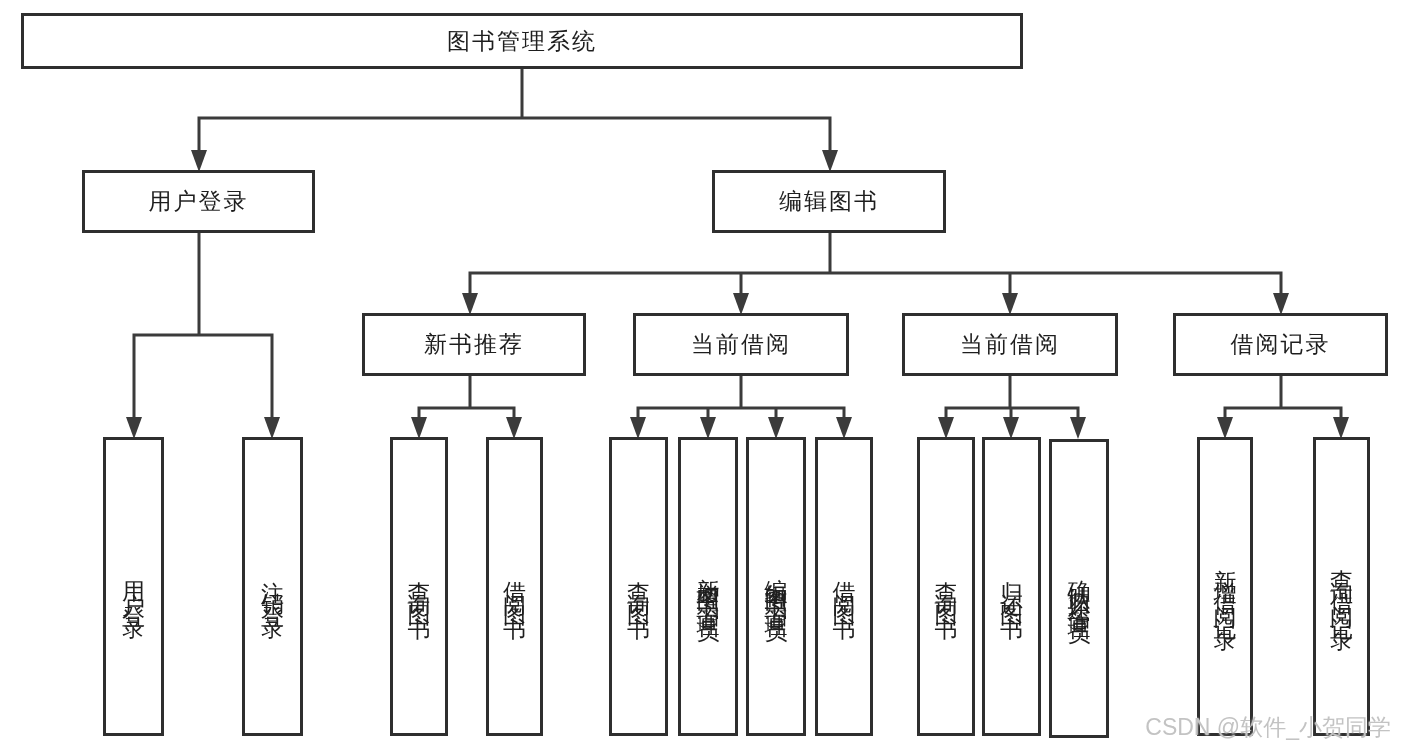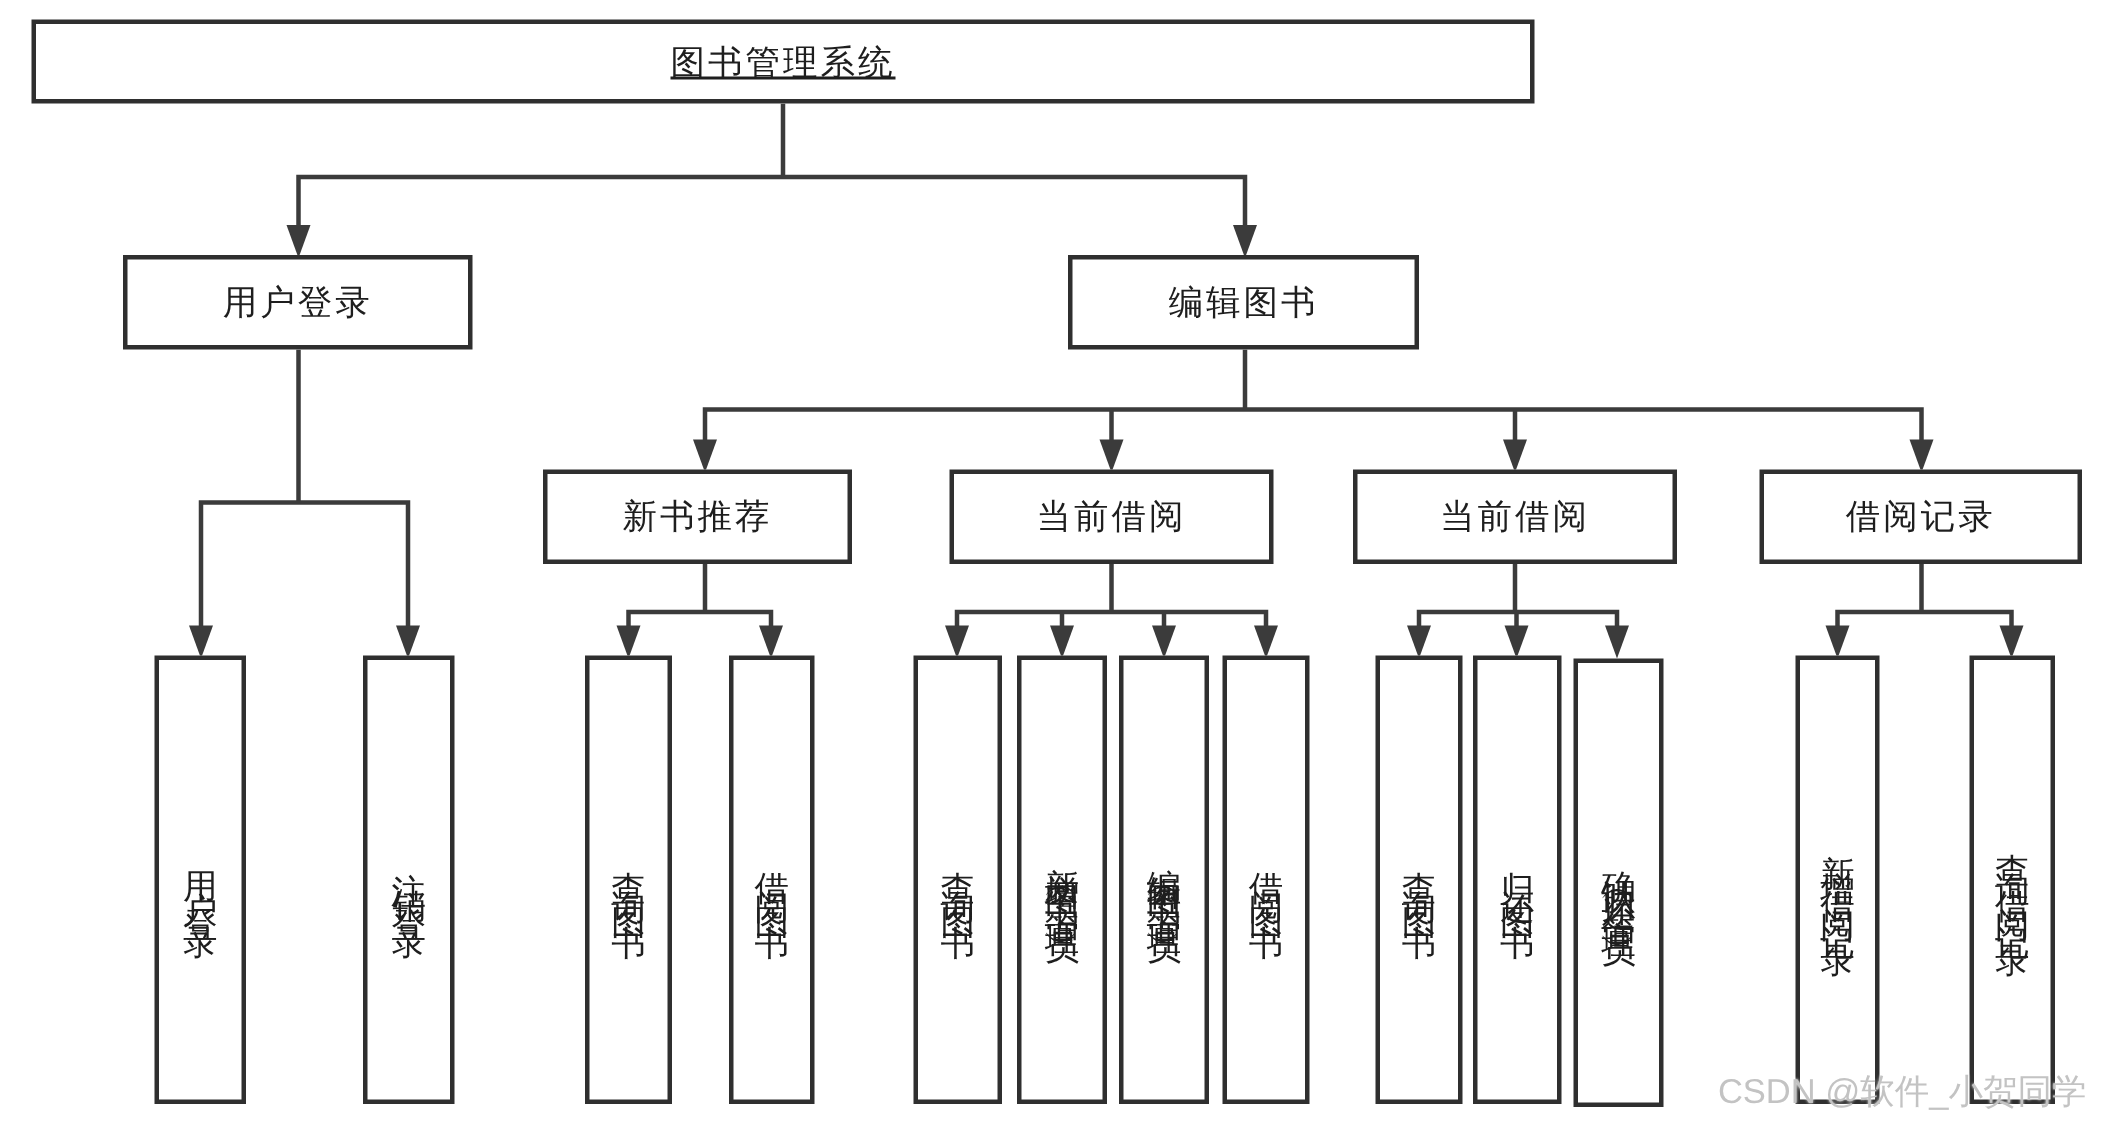--- a/index.html
+++ b/index.html
@@ -94,32 +94,32 @@
       <polygon points="768,417 784,417 776,439"></polygon>
       <polygon points="836,417 852,417 844,439"></polygon>
       <polygon points="938,417 954,417 946,439"></polygon>
       <polygon points="1003,417 1019,417 1011,439"></polygon>
       <polygon points="1070,417 1086,417 1078,439"></polygon>
       <polygon points="1217,417 1233,417 1225,439"></polygon>
       <polygon points="1333,417 1349,417 1341,439"></polygon>
     </g>
   </svg>
 
-  <div class="box hbox" style="left:21px; top:13px; width:1002px; height:56px;text-decoration:underline;">
+  <div class="box hbox" style="left:21px; top:13px; width:1002px; height:56px;">
     <span>图书管理系统</span>
   </div>
 
   <div class="box hbox" style="left:82px; top:170px; width:233px; height:63px;">
     <span>用户登录</span>
   </div>
   <div class="box hbox" style="left:712px; top:170px; width:234px; height:63px;">
     <span>编辑图书</span>
   </div>
 
-  <div class="box hbox" style="left:362px; top:313px; width:206px; height:63px;">
+  <div class="box hbox" style="left:362px; top:313px; width:224px; height:63px;">
     <span>新书推荐</span>
   </div>
   <div class="box hbox" style="left:633px; top:313px; width:216px; height:63px;">
     <span>当前借阅</span>
   </div>
   <div class="box hbox" style="left:902px; top:313px; width:216px; height:63px;">
     <span>当前借阅</span>
   </div>
   <div class="box hbox" style="left:1173px; top:313px; width:215px; height:63px;">
     <span>借阅记录</span>

